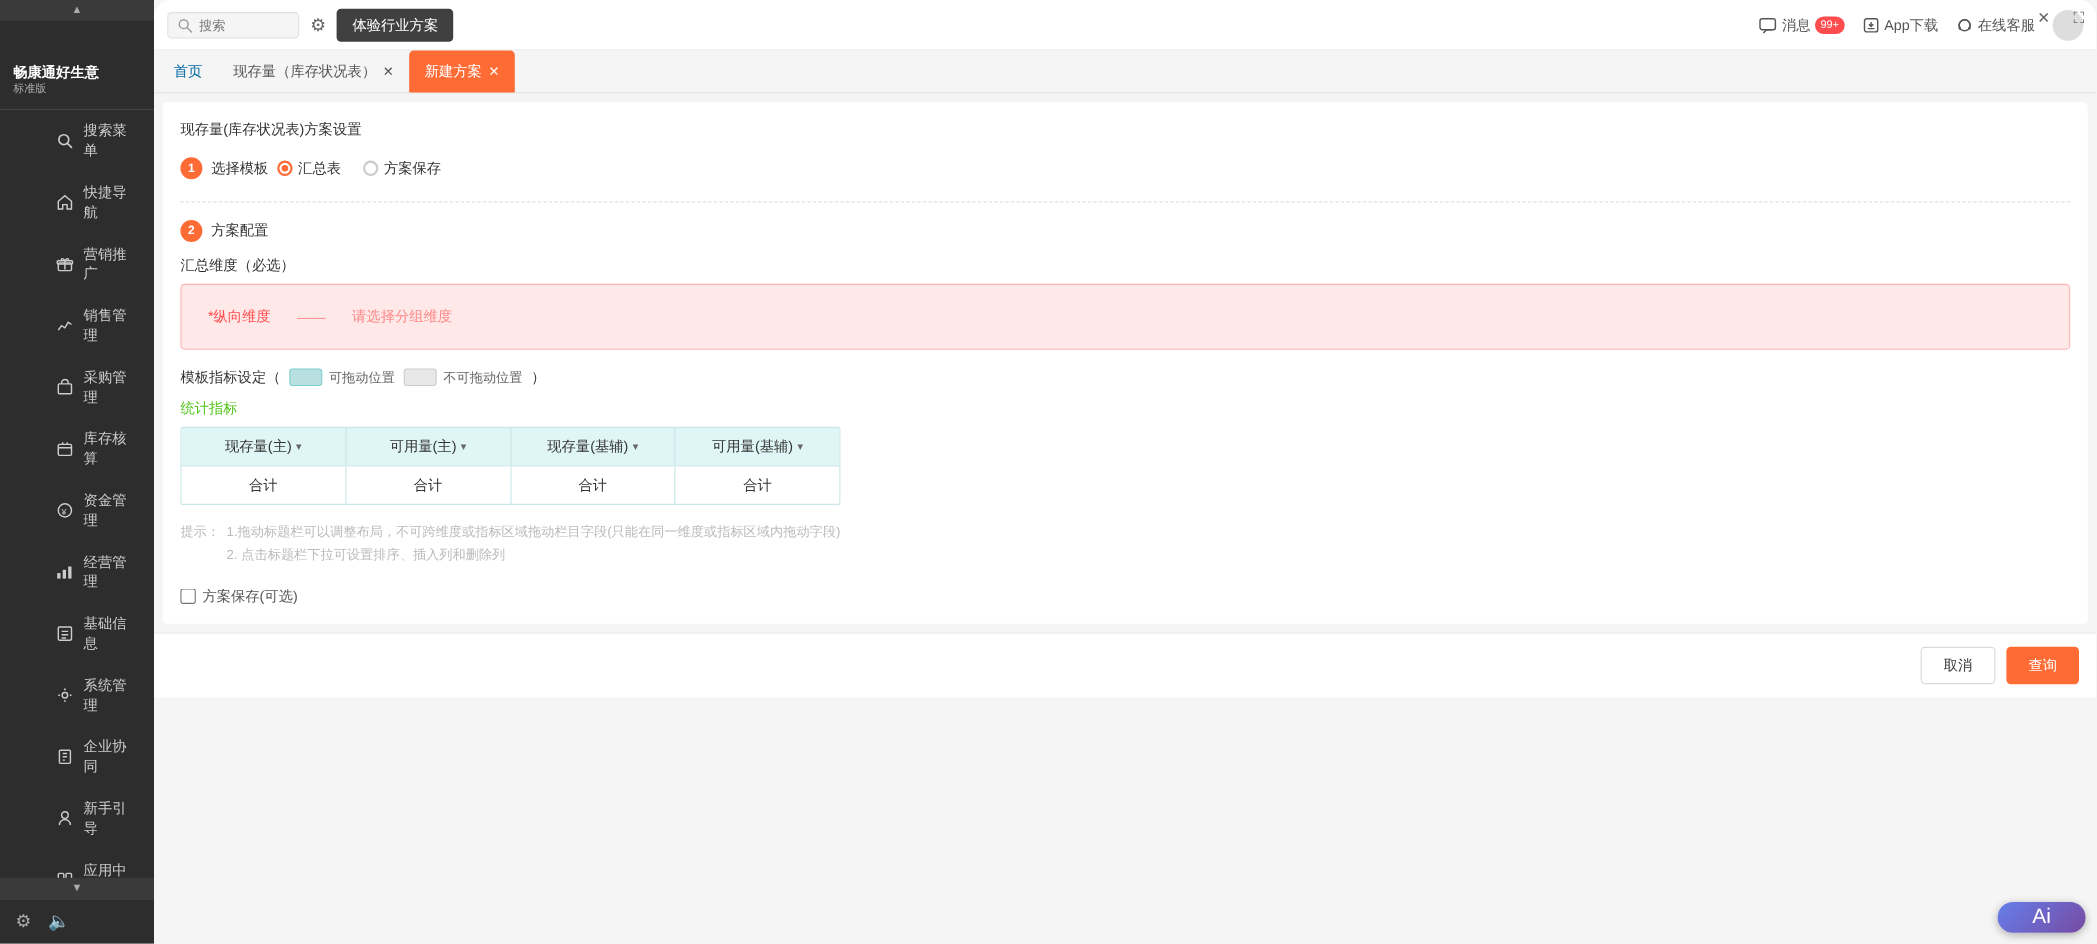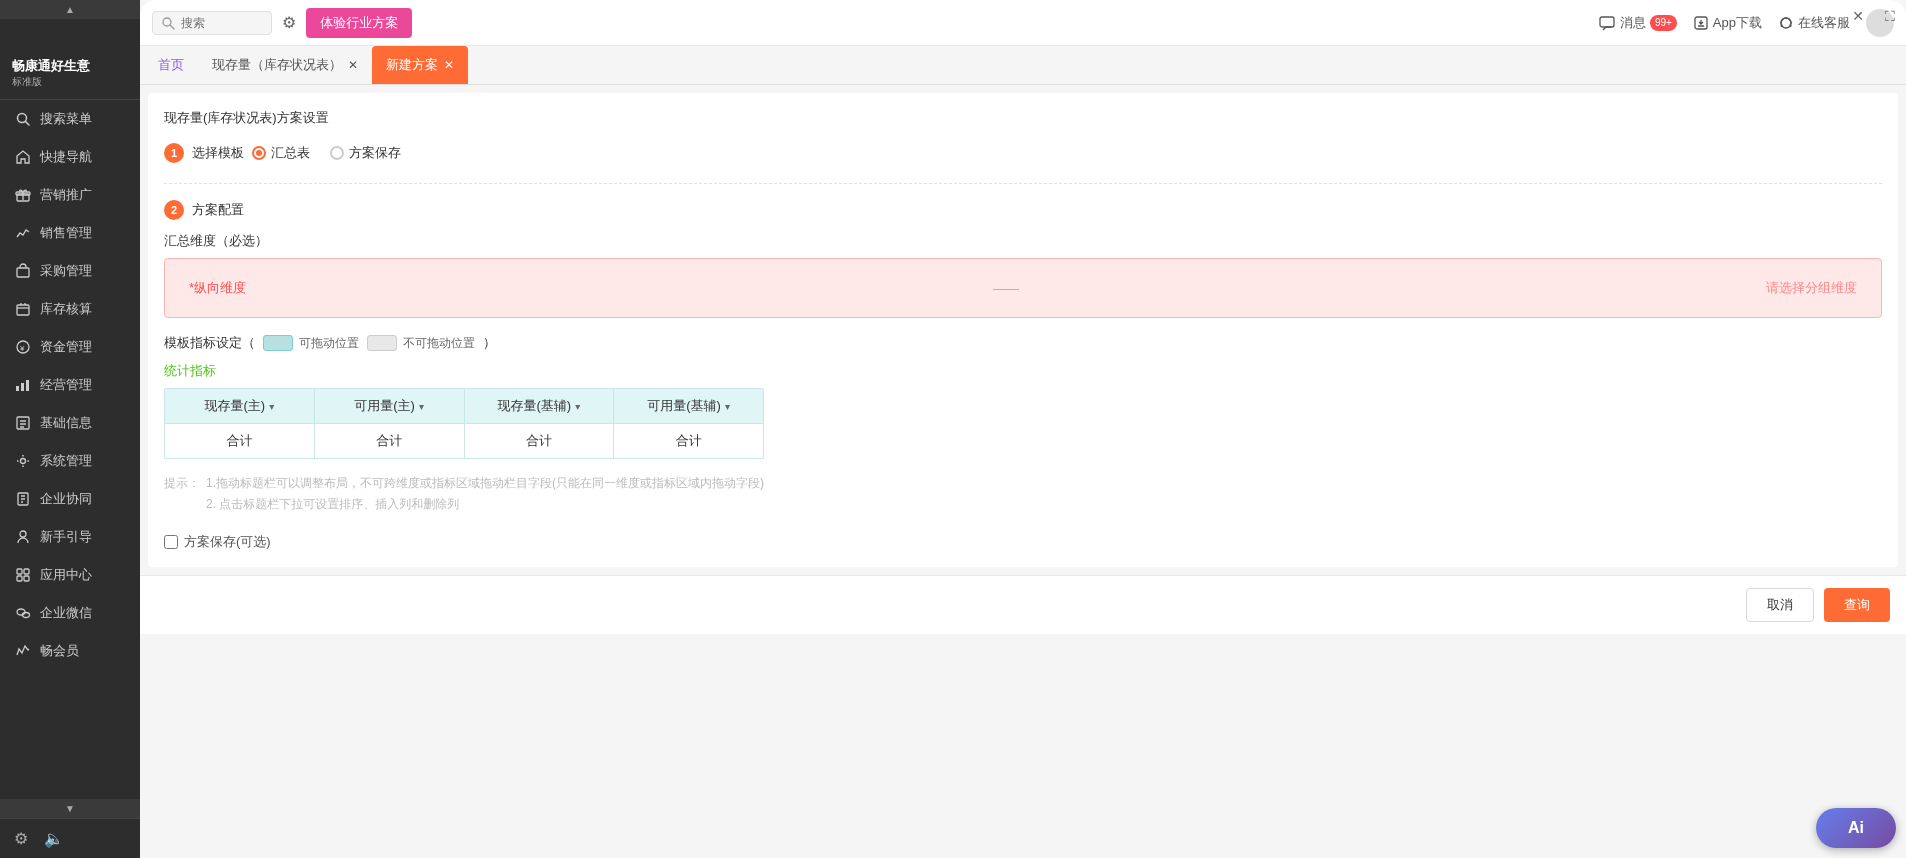--- a/index.html
+++ b/index.html
@@ -17,21 +17,21 @@
     }
     .sidebar-logo {
       padding: 10px 12px;
       color: white;
       font-size: 12px;
       border-bottom: 1px solid #444;
       line-height: 1.4;
     }
     .sidebar-logo .brand { font-size: 13px; font-weight: bold; color: #fff; margin-top: 28px; }
     .sidebar-logo .edition { font-size: 10px; color: #aaa; }
-    .sidebar-scroll { flex: 1; overflow-y: auto; }
+    .sidebar-scroll { flex: 1; overflow-y: auto; padding-left: 36px; }
     .sidebar-item {
       display: flex;
       align-items: center;
       padding: 10px 14px;
       cursor: pointer;
       color: #ccc;
       font-size: 13px;
       gap: 8px;
     }
     .sidebar-item .icon { width: 18px; height: 18px; display: flex; align-items: center; justify-content: center; flex-shrink: 0; }
@@ -81,21 +81,21 @@
     .topbar-search input {
       border: none;
       background: transparent;
       outline: none;
       font-size: 12px;
       color: #999;
       width: 80px;
     }
     .topbar-gear { color: #666; cursor: pointer; font-size: 16px; }
     .topbar-trial-btn {
-      background: #ec4899;
+      background: #404040;
       color: white;
       border: none;
       border-radius: 4px;
       padding: 6px 14px;
       font-size: 13px;
       cursor: pointer;
     }
     .topbar-right {
       margin-left: auto;
       display: flex;
@@ -135,21 +135,21 @@
       color: #555;
       gap: 6px;
       white-space: nowrap;
     }
     .tab.active {
       background: #ff6b35;
       color: white;
       border-radius: 4px 4px 0 0;
     }
     .tab .tab-close { font-size: 12px; cursor: pointer; }
-    .tab-home { color: #8b5cf6; }
+    .tab-home { color: #0369a1; }
 
     
     .page-area {
       flex: 1;
       overflow-y: auto;
       background: #f5f5f5;
       position: relative;
     }
 
     
@@ -228,21 +228,20 @@
     
     .dimension-label { font-size: 13px; color: #333; margin-bottom: 8px; }
     .dimension-box {
       background: #ffe8e8;
       border: 1px solid #ffb3b3;
       border-radius: 4px;
       padding: 20px 24px;
       display: flex;
       align-items: center;
       gap: 16px;
-      justify-content: space-between;
     }
     .dimension-required { color: #ff4d4f; font-size: 13px; }
     .dimension-dash { color: #ff8888; font-size: 13px; margin: 0 8px; }
     .dimension-select-hint { color: #ff8888; font-size: 13px; }
 
     
     .indicator-settings { font-size: 13px; color: #333; margin-bottom: 10px; display: flex; align-items: center; gap: 8px; }
     .indicator-legend { display: flex; align-items: center; gap: 6px; }
     .legend-box {
       width: 30px; height: 16px;
@@ -335,29 +334,29 @@
       cursor: pointer;
       color: white;
     }
 
     
     .ai-fab {
       position: fixed;
       bottom: 10px;
       right: 10px;
       width: 80px;
-      height: 40px;
+      height: 28px;
       background: linear-gradient(135deg, #667eea, #764ba2);
       border-radius: 20px;
       display: flex;
       align-items: center;
       justify-content: center;
       color: white;
-      font-size: 16px;
-      font-weight: bold;
+      font-size: 19px;
+      font-weight: normal;
       cursor: pointer;
       box-shadow: 0 2px 8px rgba(0,0,0,0.3);
     }
 
     
     .sidebar-scroll::-webkit-scrollbar { width: 4px; }
     .sidebar-scroll::-webkit-scrollbar-thumb { background: #555; border-radius: 2px; }
   </style>
 </head>
 <body>

